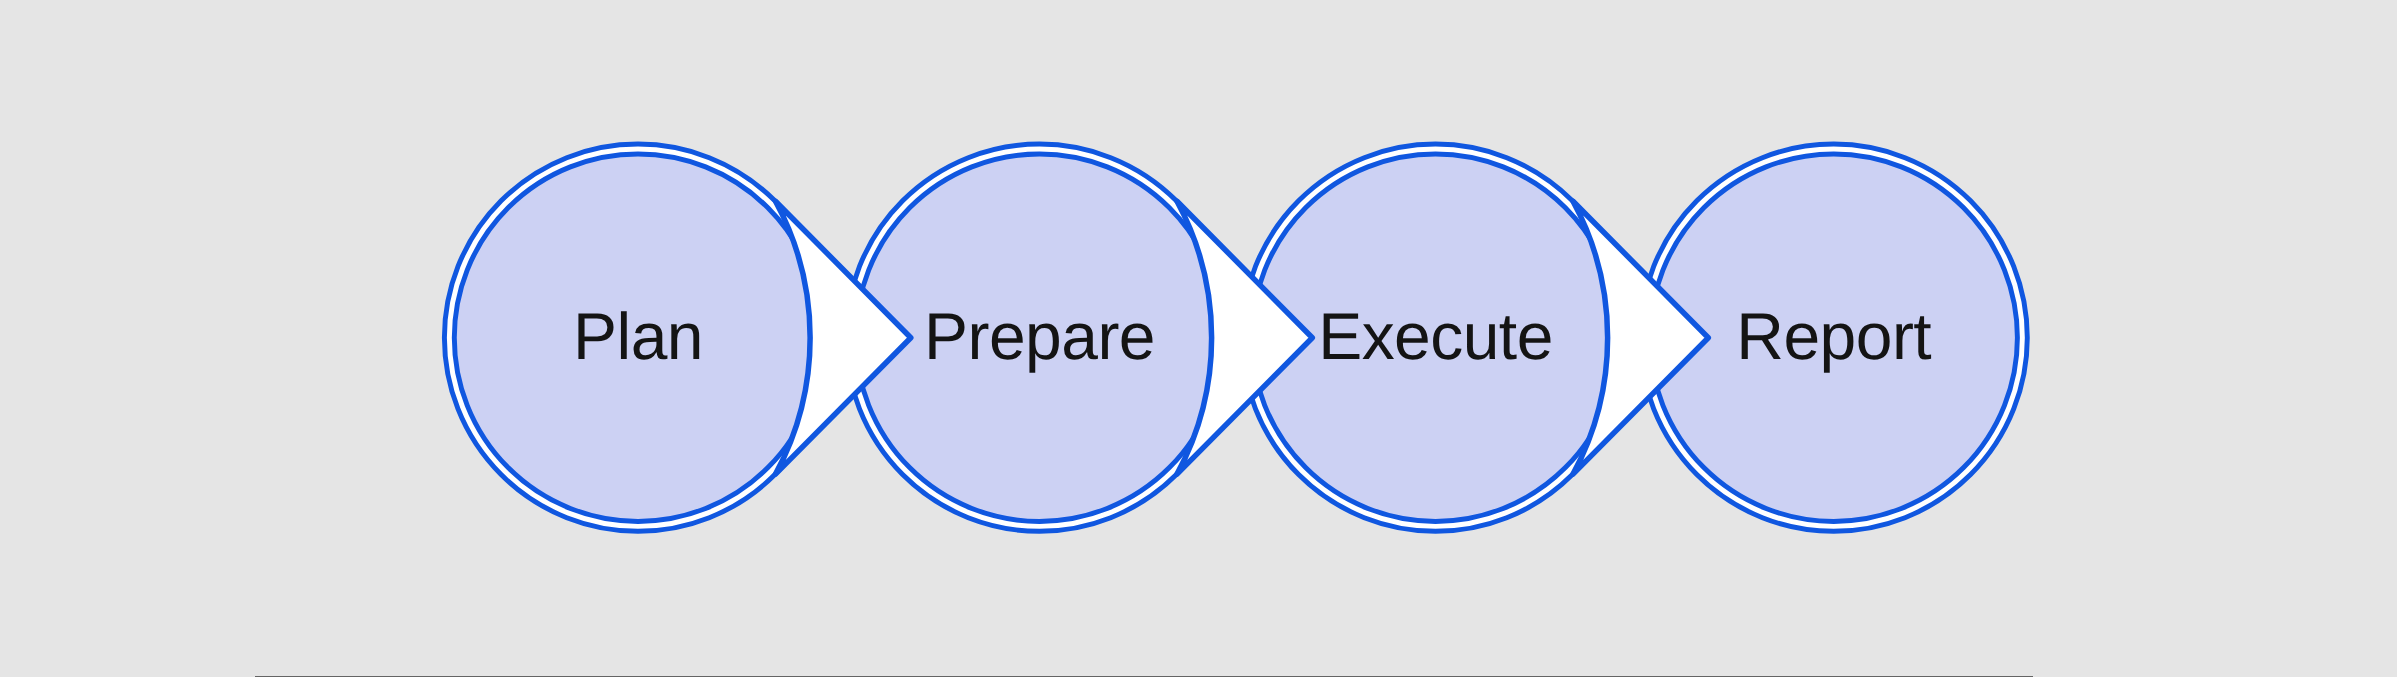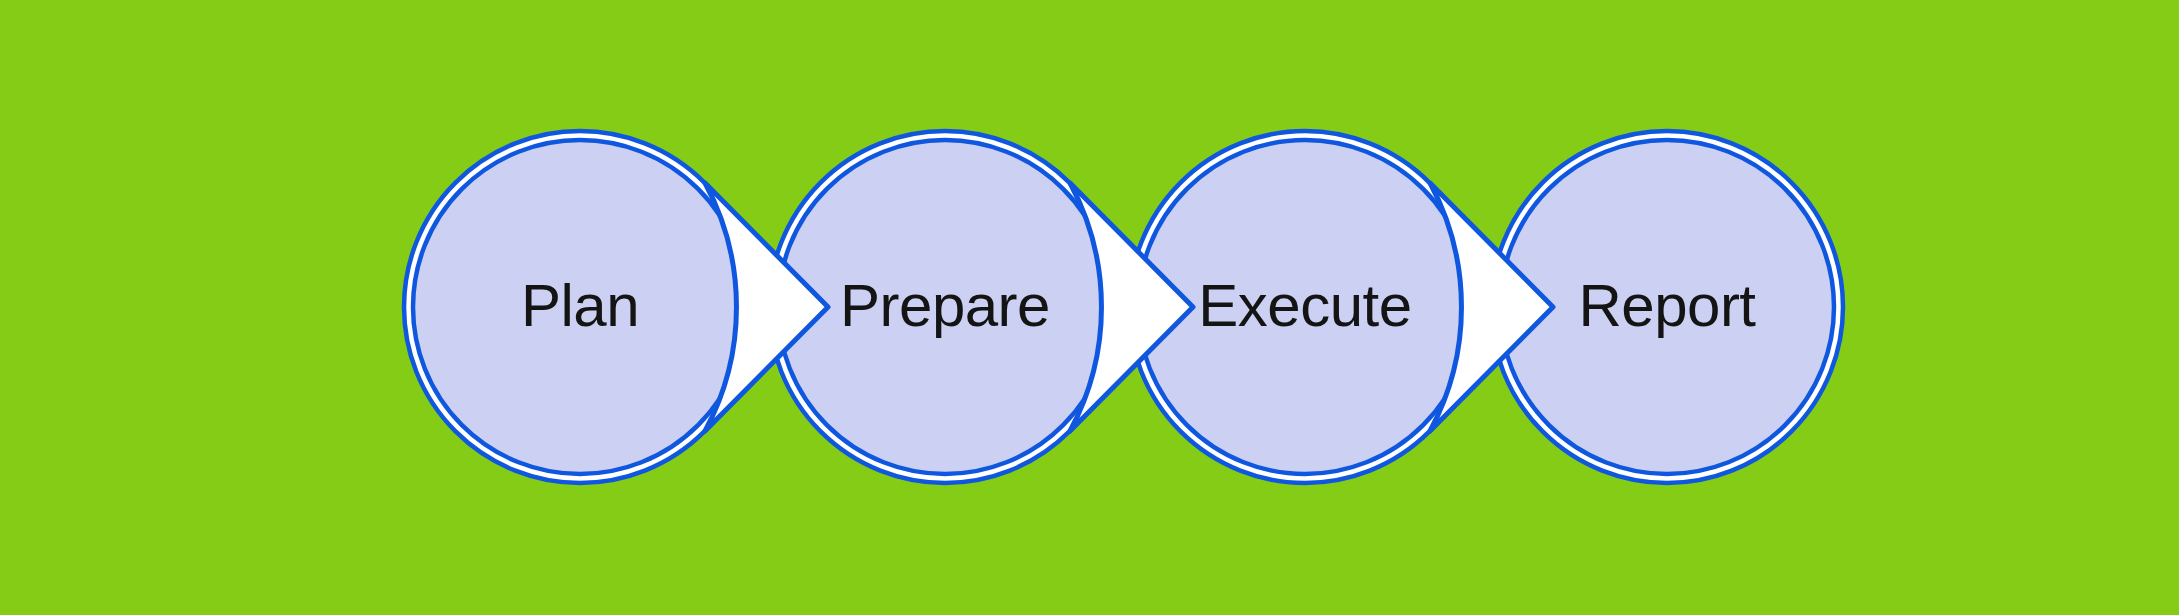--- a/index.html
+++ b/index.html
@@ -4,21 +4,21 @@
 <style>
   html, body {
     margin: 0;
     padding: 0;
     background: #000000;
   }
   .stage {
     position: relative;
     width: 2179px;
     height: 615px;
-    background: #84cc16;
+    background: #e5e5e5;
     overflow: hidden;
     font-family: "Liberation Sans", sans-serif;
   }
   svg { display: block; }
   .ring-outer {
     fill: #ffffff;
     stroke: #1057e0;
     stroke-width: 4.5;
   }
   .ring-inner {

